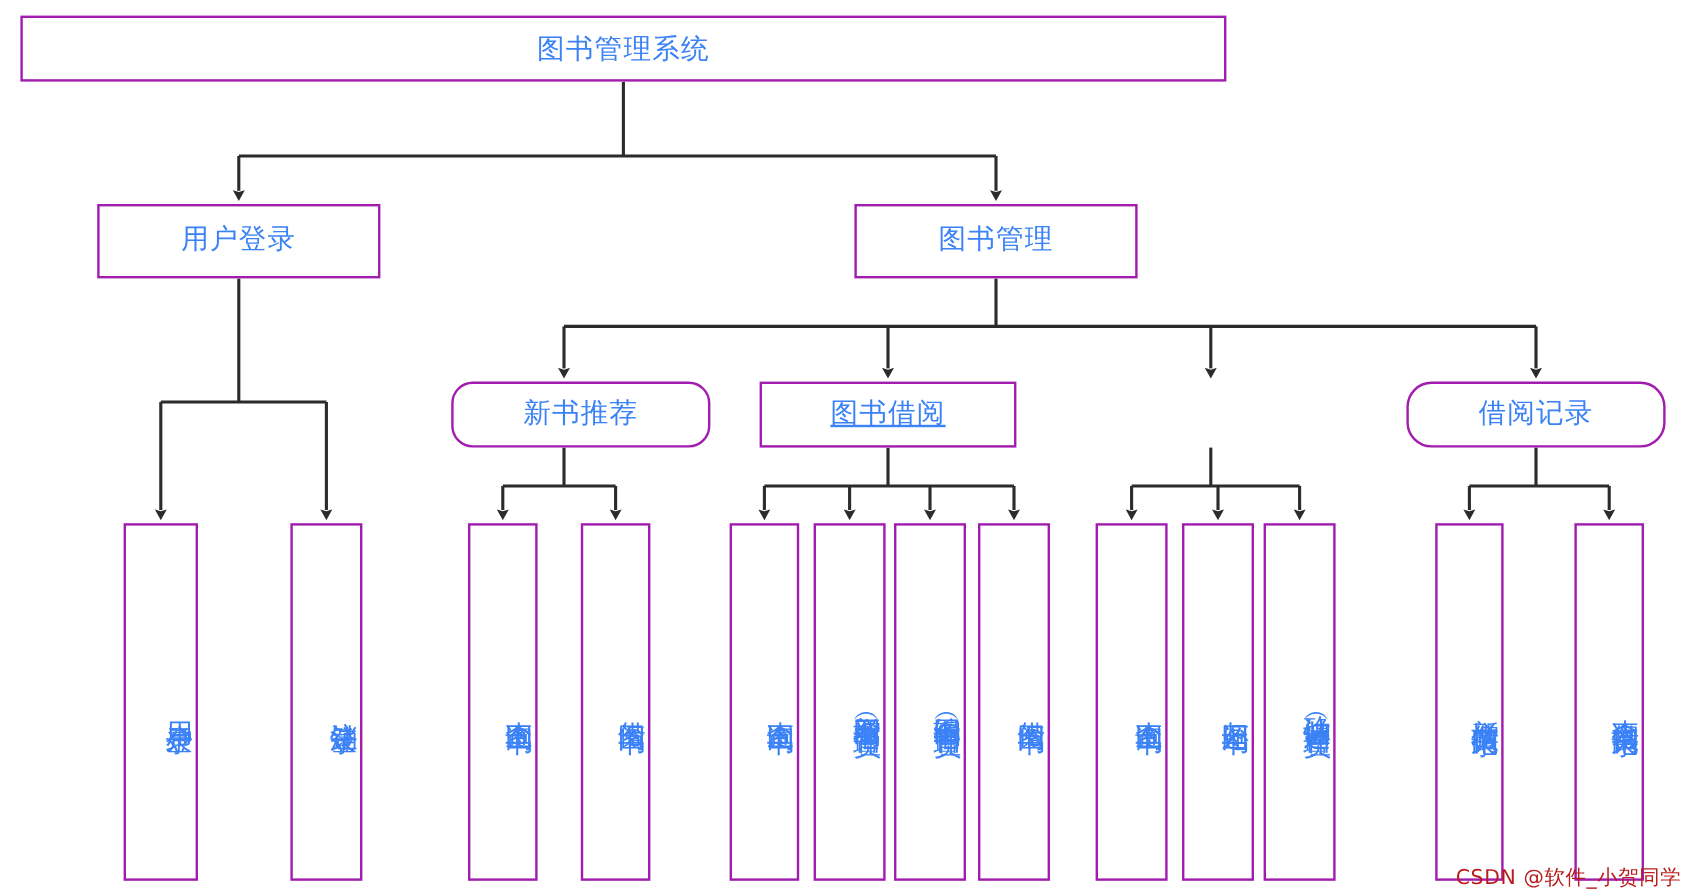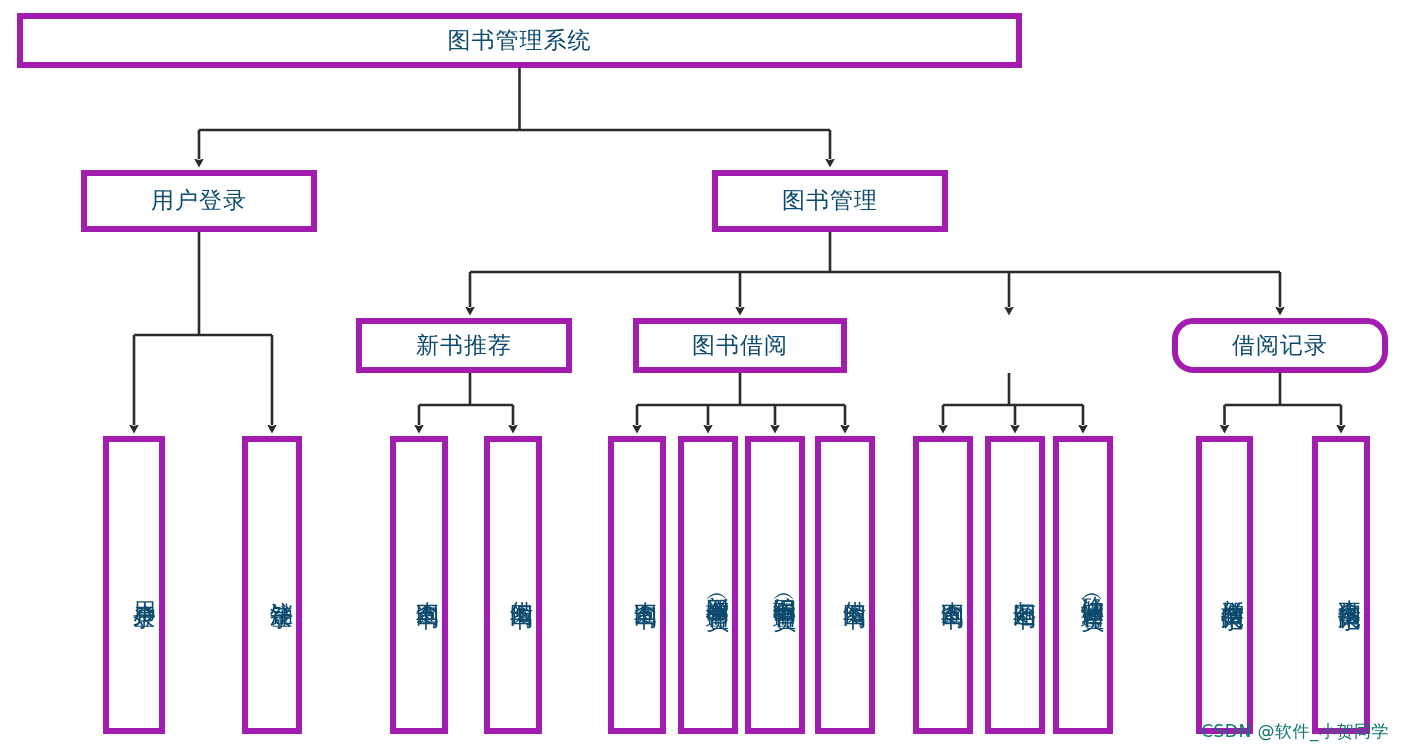--- a/index.html
+++ b/index.html
@@ -22,26 +22,26 @@
     position: absolute;
     left: 0;
     top: 0;
     width: 1405px;
     height: 747px;
     pointer-events: none;
   }
   .node {
     position: absolute;
     box-sizing: border-box;
-    border: 6px solid #a21caf;
+    border: 2px solid #a21caf;
     background: #ffffff;
     display: flex;
     align-items: center;
     justify-content: center;
-    color: #0c4a6e;
+    color: #3b82f6;
     z-index: 2;
   }
   .node.horiz {
     font-size: 23px;
     letter-spacing: 1px;
     line-height: 1.2;
   }
   .node.root {
     font-size: 23px;
     letter-spacing: 1px;
@@ -57,24 +57,24 @@
     padding-top: 4px;
     white-space: nowrap;
   }
   .node.vert .vlabel {
     writing-mode: vertical-rl;
     text-orientation: upright;
     display: block;
   }
   .watermark {
     position: absolute;
-    right: 16px;
+    right: 4px;
     bottom: 4px;
     font-size: 17px;
-    color: #0f766e;
+    color: #b91c1c;
     letter-spacing: 0.5px;
     z-index: 5;
     white-space: nowrap;
   }
 </style>
 </head>
 <body>
 
 <div id="canvas">
   <svg id="edges" viewBox="0 0 1405 747" xmlns="http://www.w3.org/2000/svg">
@@ -123,24 +123,24 @@
   <div class="watermark">CSDN @软件_小贺同学</div>
 <div class="node root" style="left: 17px; top: 13px; width: 1005px; height: 55px;">
       <span>图书管理系统</span>
     </div>
     <div class="node horiz" style="left: 81px; top: 170px; width: 236px; height: 62px;">
       <span>用户登录</span>
     </div>
     <div class="node horiz" style="left: 712px; top: 170px; width: 236px; height: 62px;">
       <span>图书管理</span>
     </div>
-    <div class="node horiz" style="left: 356px; top: 318px; width: 216px; height: 55px;">
+    <div class="node horiz" style="left: 376px; top: 318px; width: 216px; height: 55px; border-radius: 18px;">
       <span>新书推荐</span>
     </div>
-    <div class="node horiz" style="left: 633px; top: 318px; width: 214px; height: 55px;">
+    <div class="node horiz" style="left: 633px; top: 318px; width: 214px; height: 55px; text-decoration: underline;">
       <span>图书借阅</span>
     </div>
     <div class="node horiz" style="left: 1172px; top: 318px; width: 216px; height: 55px; border-radius: 21px;">
       <span>借阅记录</span>
     </div>
     <div class="node vert" style="left: 103px; top: 436px; width: 62px; height: 298px;">
       <span class="vlabel">用户登录</span>
     </div>
     <div class="node vert" style="left: 242px; top: 436px; width: 60px; height: 298px;">
       <span class="vlabel">注销登录</span>

